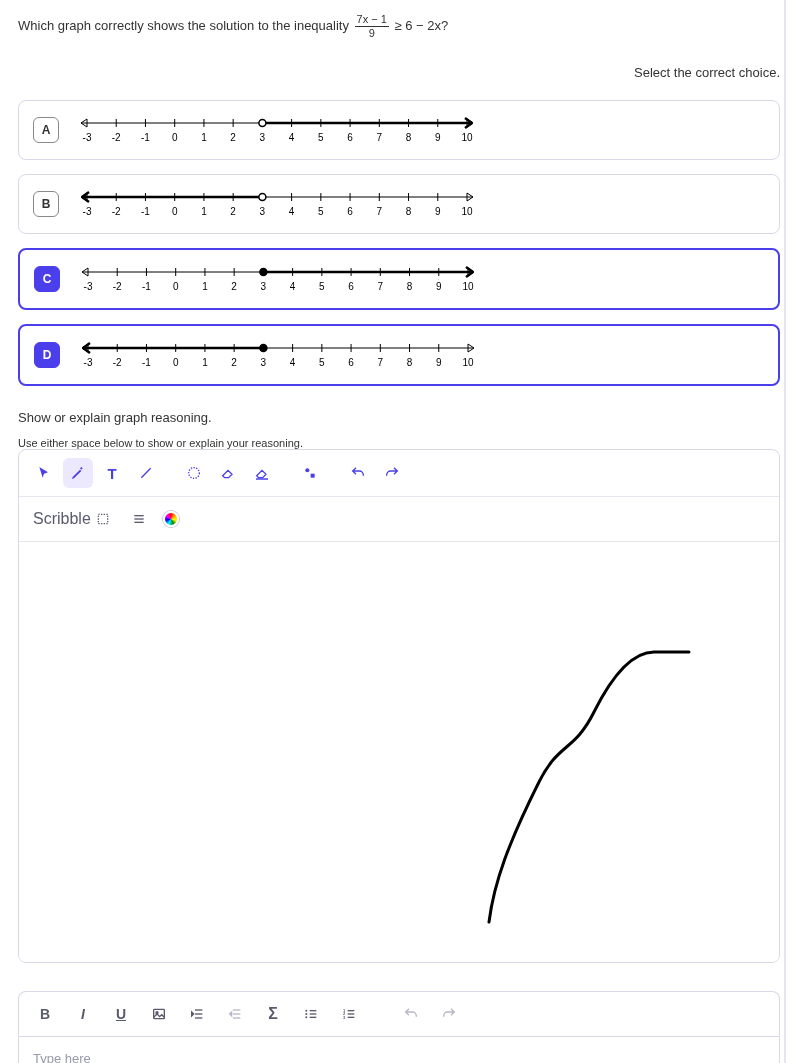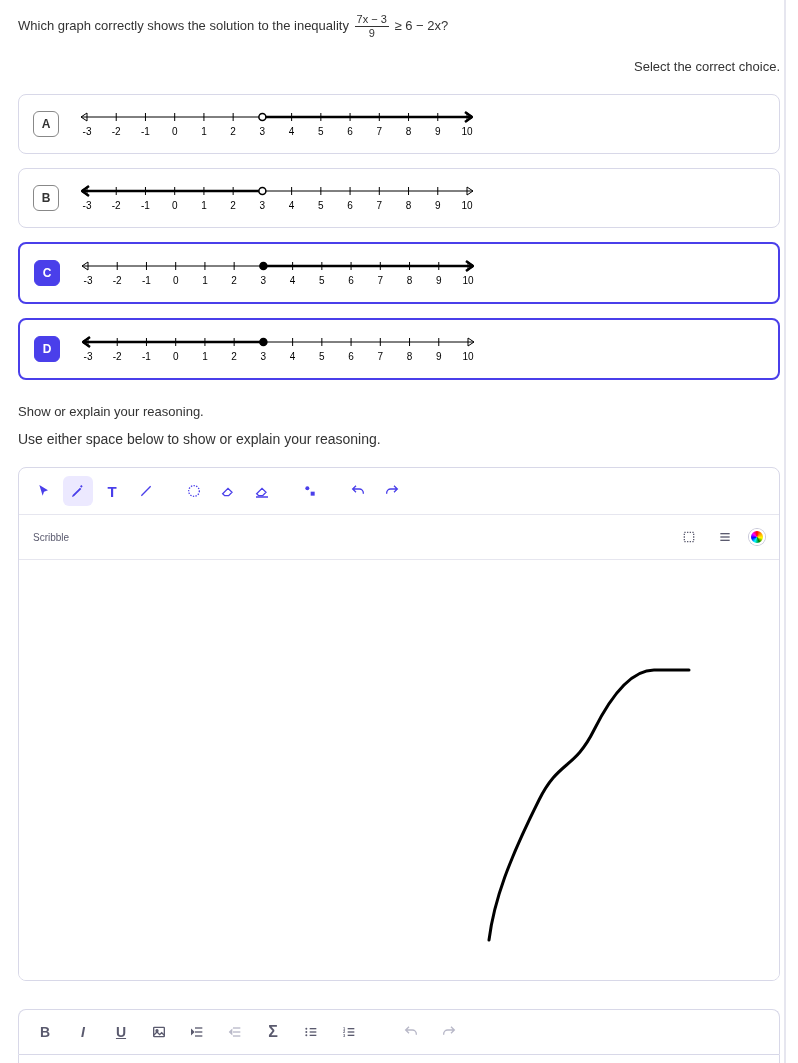--- a/index.html
+++ b/index.html
@@ -12,21 +12,21 @@
     width: 798px;
   }
   .right-divider {
     position: fixed;
     right: 12px;
     top: 0;
     bottom: 0;
     width: 2px;
     background: #e6e6ef;
   }
-  .question-text { color: #333; font-size: 13px; margin-bottom: 20px; }
+  .question-text { color: #333; font-size: 13px; margin-bottom: 26px; }
   .fraction {
     display: inline-block;
     font-size: 11px;
     vertical-align: middle;
     text-align: center;
     line-height: 1;
     margin: 0 2px;
   }
   .fraction .num { display:block; border-bottom: 1px solid #333; padding: 0 2px 1px; }
   .fraction .den { display:block; padding-top:1px; }
@@ -52,21 +52,21 @@
     flex: none;
   }
   .choice.selected .letter-box {
     border-color: #4a3fea;
     background: #4a3fea;
     color: #fff;
   }
   .numline { position: relative; height: 38px; width: 400px; }
   .nl-svg { width: 100%; height: 100%; }
   .section-head { font-size: 13px; margin: 24px 0 12px; }
-  .subtext { font-size: 14px; margin-bottom: 20px; }
+  .subtext { font-size: 11px; }
 
   .panel {
     border: 1px solid #d8d8e8;
     border-radius: 8px;
     overflow: hidden;
     margin-bottom: 28px;
   }
   .toolbar1 {
     display:flex; align-items:center; gap: 4px;
     padding: 8px 10px;
@@ -76,24 +76,24 @@
     width: 30px; height: 30px;
     border-radius: 6px;
     display:flex; align-items:center; justify-content:center;
     color: #4a3fea;
     cursor: pointer;
   }
   .tbtn.active { background: #ece9ff; }
   .tbtn svg { width: 16px; height: 16px; }
   .sep { width: 10px; }
   .scribble-row {
-    display:flex; align-items:center; justify-content:space-between;
+    display:flex; align-items:center; 
     padding: 10px 14px;
     border-bottom: 1px solid #e6e6ef;
-    font-size: 10px;
+    font-size: 16px;
     color: #5a5a6e;
   }
   .sr-tools { display:flex; align-items:center; gap:12px; }
   .sr-tools .tbtn { width:24px; height:24px; }
   .colordot { width:16px; height:16px; border-radius:50%; background: conic-gradient(red,orange,yellow,green,cyan,blue,magenta,red); border:2px solid #fff; box-shadow:0 0 0 1px #c8c8d8;}
   .canvas-area { height: 420px; position: relative; background:#fff; }
   .canvas-area svg { width:100%; height:100%; }
 
   .toolbar2 {
     border: 1px solid #d8d8e8;
@@ -122,21 +122,21 @@
   }
 </style>
 </head>
 <body>
 
 <div class="right-divider"></div>
 
 <p class="question-text">
   <span>Which graph correctly shows the solution to the inequality </span>
   <span class="fraction">
-    <span class="num">7x − 3</span>
+    <span class="num">7x − 1</span>
     <span class="den">9</span>
   </span>
   <span> ≥ 6 − 2x?</span>
 </p>
 
 <p class="instruction">Select the correct choice.</p>
 
 <div id="choices">
     <div class="choice">
       <div class="letter-box">A</div>
@@ -289,21 +289,21 @@
           <text x="360.7692307692308" y="30" text-anchor="middle" font-size="10" fill="#000">9</text>
           <line x1="390" x2="390" y1="8" y2="16" stroke="#000" stroke-width="1"></line>
           <text x="390" y="30" text-anchor="middle" font-size="10" fill="#000">10</text>
           <line y1="12" y2="12" stroke="#000" stroke-width="2.5" x1="5" x2="185.3846153846154"></line>
           <path d="M5 12 L12 7 M5 12 L12 17" stroke="#000" stroke-width="2.5" fill="none"></path>
           <circle cx="185.3846153846154" cy="12" r="3.5" stroke="#000" stroke-width="1.5" fill="#000"></circle>
         </svg></div>
     </div>
   </div>
 
-<p class="section-head">Show or explain your reasoning.</p>
+<p class="section-head">Show or explain graph reasoning.</p>
 <p class="subtext">Use either space below to show or explain your reasoning.</p>
 
 <div class="panel">
   <div class="toolbar1">
     <div class="tbtn">
       <svg viewBox="0 0 24 24" fill="currentColor">
           <path d="M5 3l5 16 2-6 6-2z"></path>
         </svg>
     </div>
     <div class="tbtn active">

